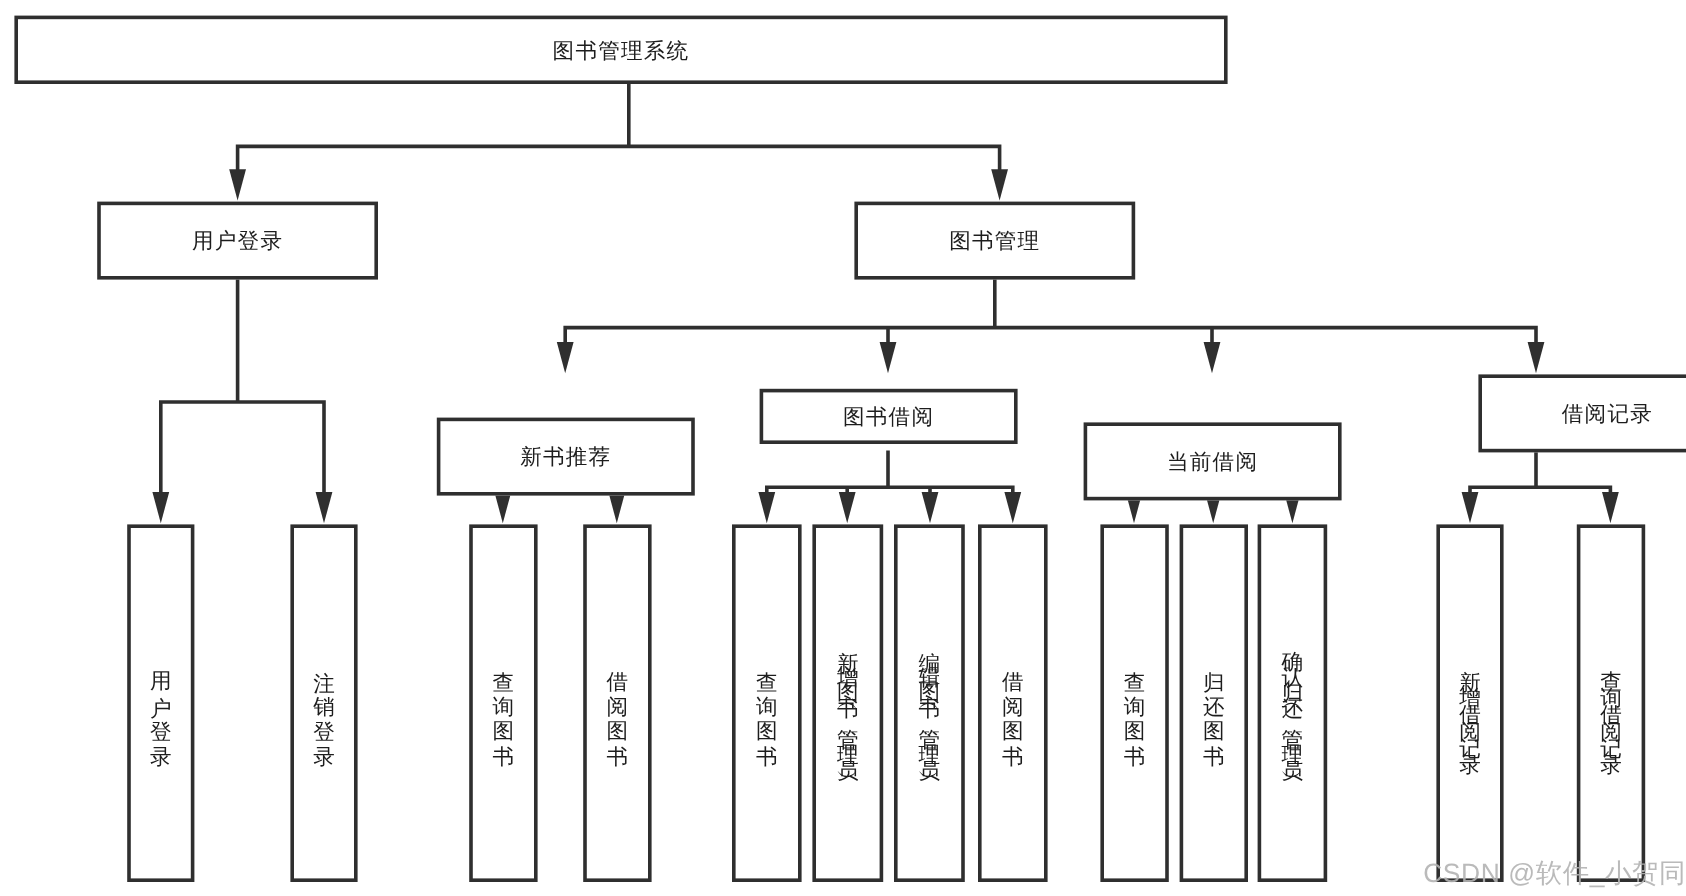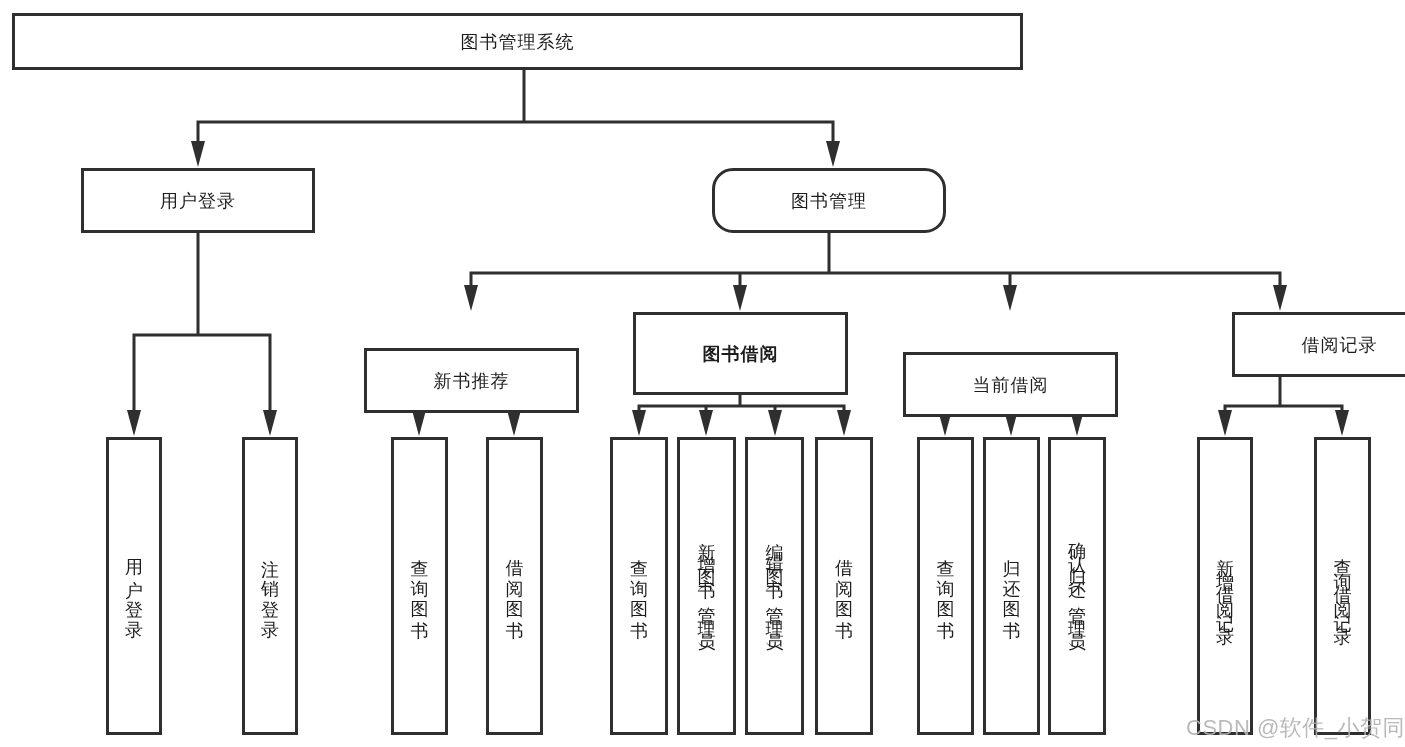--- a/index.html
+++ b/index.html
@@ -112,24 +112,24 @@
     <polygon points="1070,410 1084,410 1077,436"></polygon>
 
     <path d="M1280 377 V406 M1225 406 H1342 M1225 406 V416 M1342 406 V416"></path>
     <polygon points="1218,410 1232,410 1225,436"></polygon>
     <polygon points="1335,410 1349,410 1342,436"></polygon>
   </svg>
 
   <div class="hbox" style="left:12px; top:13px; width:1011px; height:57px;">图书管理系统</div>
 
   <div class="hbox" style="left:81px; top:168px; width:234px; height:65px;">用户登录</div>
-  <div class="hbox" style="left:712px; top:168px; width:234px; height:65px;border-radius:21px;">图书管理</div>
+  <div class="hbox" style="left:712px; top:168px; width:234px; height:65px;">图书管理</div>
 
   <div class="hbox" style="left:364px; top:312px; width:215px; height:65px;margin-top:36px;">新书推荐</div>
-  <div class="hbox" style="left:633px; top:312px; width:215px; height:83px;font-weight:bold;">图书借阅</div>
+  <div class="hbox" style="left:633px; top:324px; width:215px; height:46px;">图书借阅</div>
   <div class="hbox" style="left:903px; top:312px; width:215px; height:65px;margin-top:40px;">当前借阅</div>
   <div class="hbox" style="left:1232px; top:312px; width:215px; height:65px;">借阅记录</div>
 
   <div class="vbox short" style="left:106px; width:56px;">
     <span>用户登录</span>
   </div>
   <div class="vbox short" style="left:242px; width:56px;">
     <span>注销登录</span>
   </div>
 

